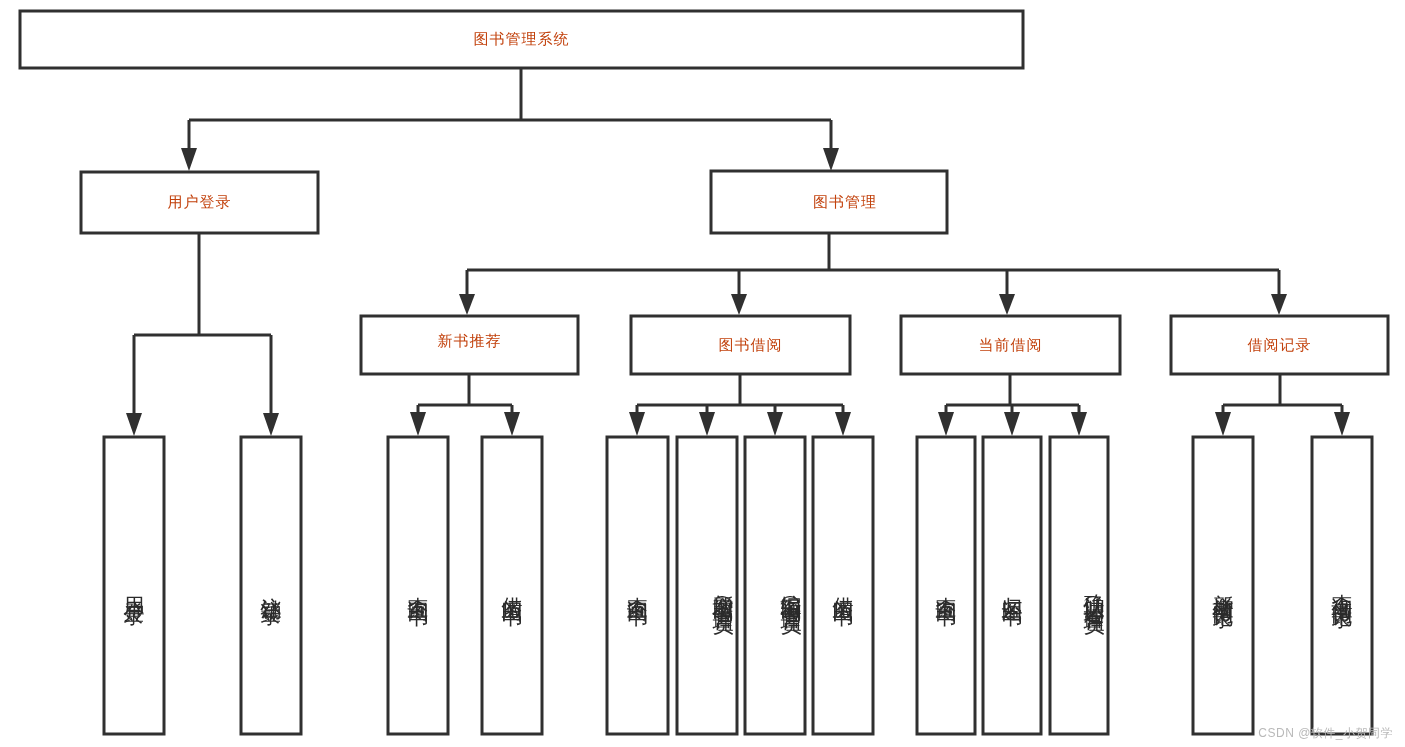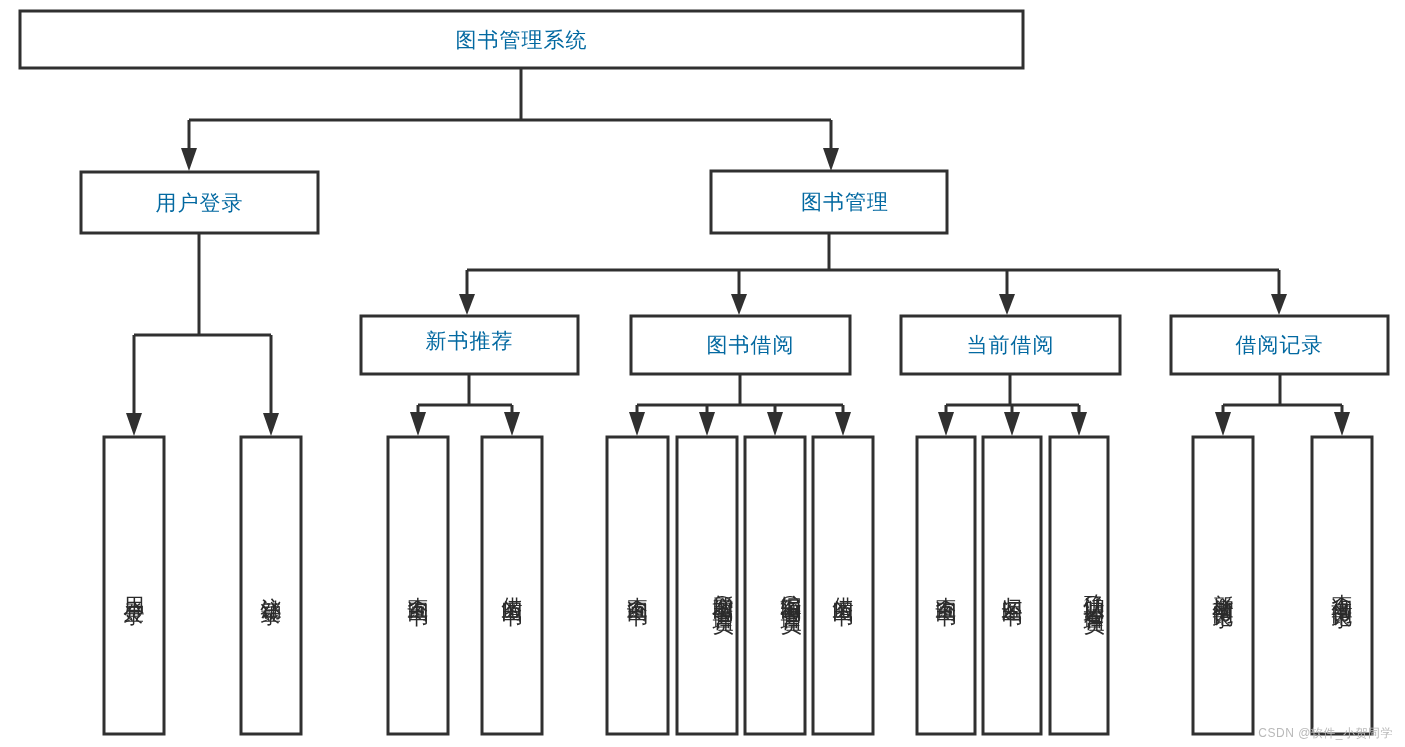--- a/index.html
+++ b/index.html
@@ -39,22 +39,22 @@
   }
   .arrow-head {
     fill: #303030;
     stroke: none;
   }
   .node-label-h {
     position: absolute;
     display: flex;
     align-items: center;
     justify-content: center;
-    font-size: 21px;
-    color: #0369a1;
+    font-size: 15px;
+    color: #c2410c;
     letter-spacing: 1px;
     white-space: nowrap;
     pointer-events: none;
   }
   .node-label-v {
     position: absolute;
     display: flex;
     align-items: flex-start;
     justify-content: center;
     font-size: 21px;

